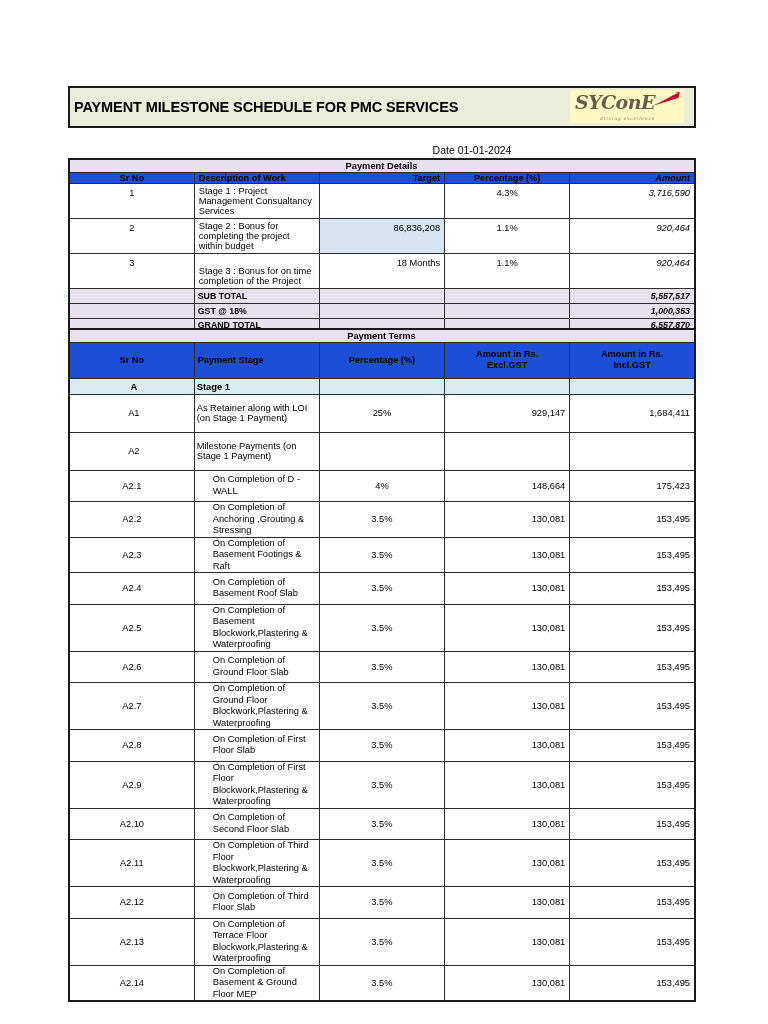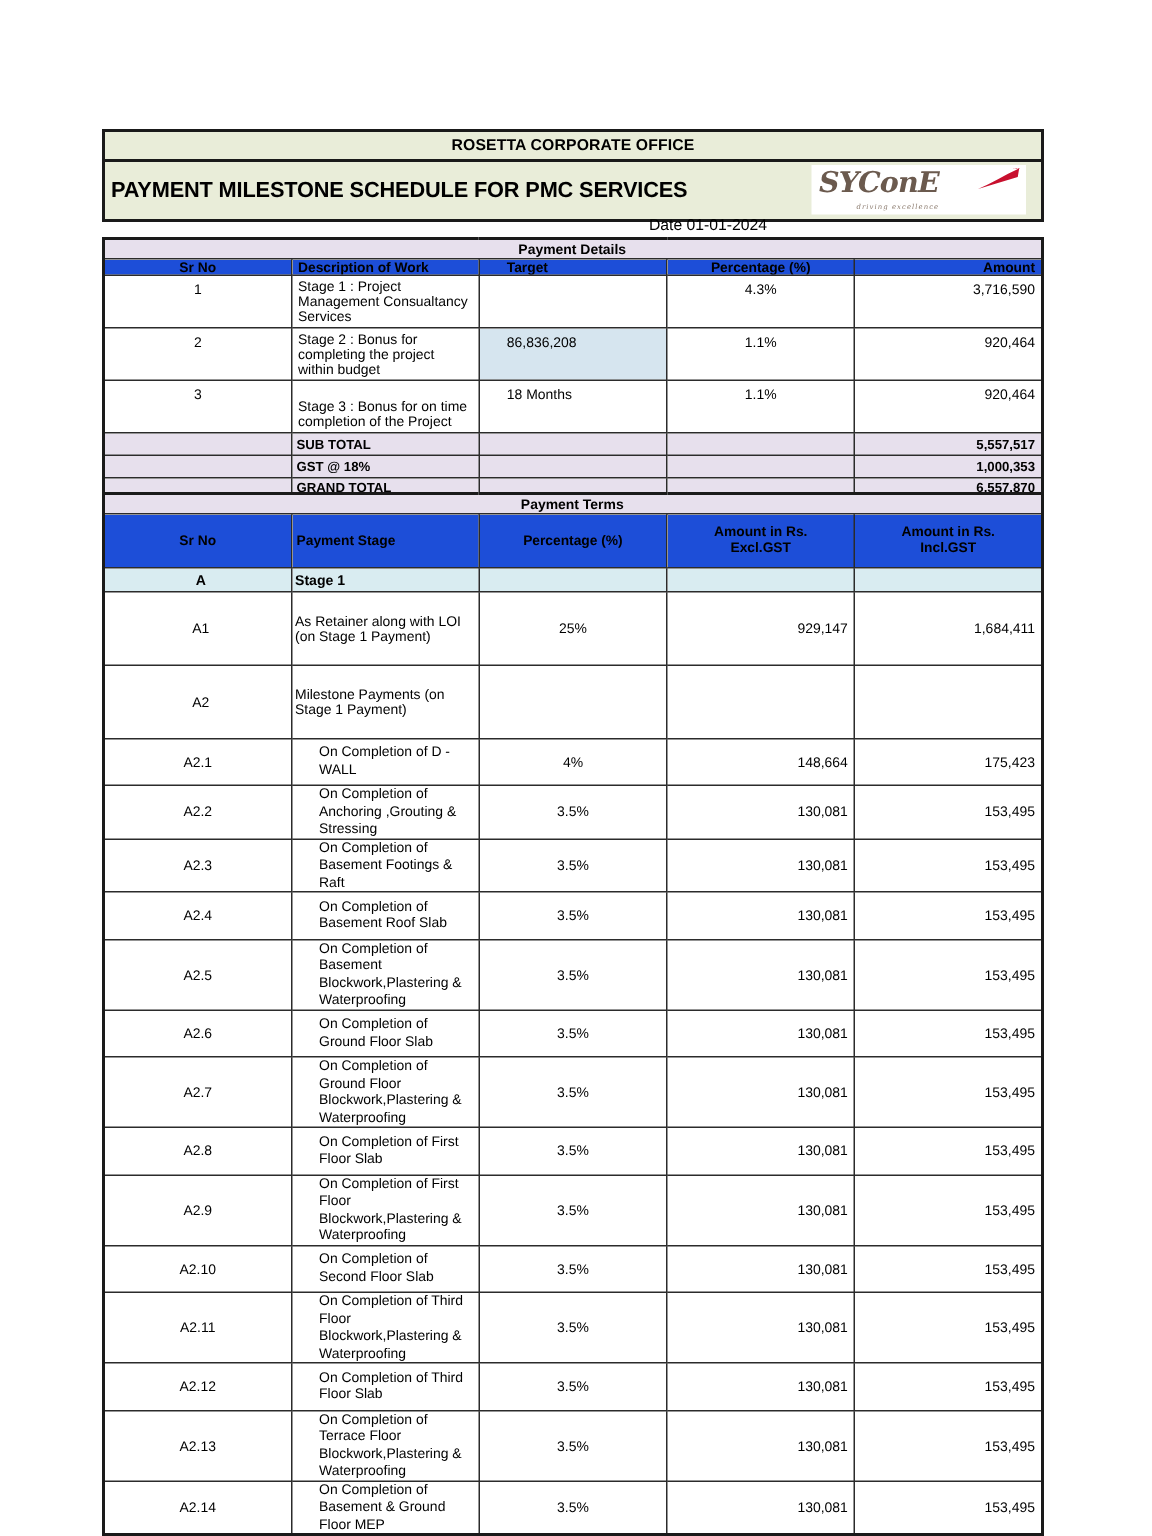--- a/index.html
+++ b/index.html
@@ -59,23 +59,22 @@
     font-size: 14.5px;
     font-weight: bold;
     letter-spacing: -0.1px;
   }
   .logo-box {
     position: absolute;
     right: 10px;
     top: 2px;
     width: 114px;
     height: 33px;
-    background: #ffffff;
+    background: #fef9c3;
     display: block;
-    padding-left: 29px;
   }
   .logo-text {
     position: absolute;
     left: 5px;
     top: 2px;
     font-family: "DejaVu Serif", serif;
     font-style: italic;
     font-weight: bold;
     font-size: 19px;
     color: #6b5a4e;
@@ -143,23 +142,23 @@
     font-weight: bold;
     text-align: center;
     font-size: 9.2px;
     margin-left: 28px;
   }
 
   
   #payment-details { top: 158px; }
   #payment-details .c-sr    { width: 57px;  text-align: center; }
   #payment-details .c-desc  { width: 287px; text-align: left; }
-  #payment-details .c-tgt   { width: 79px;  text-align: left; padding-left: 18px; }
+  #payment-details .c-tgt   { width: 79px;  text-align: right; padding-left: 18px; }
   #payment-details .c-pct   { width: 101px; text-align: center; }
-  #payment-details .c-amt   { width: 100px; text-align: right; }
+  #payment-details .c-amt   { width: 100px; text-align: right; font-style: italic; }
 
   #payment-details .body-row td { height: 35px; }
   #payment-details .body-row .c-sr {
     vertical-align: top;
     padding-top: 4px;
   }
   #payment-details .body-row .c-desc {
     vertical-align: bottom;
     padding-bottom: 2px;
   }
@@ -195,37 +194,34 @@
 
   .stage-row td {
     background: #d9ecf1;
     font-weight: bold;
     height: 16px;
     font-size: 9.4px;
   }
   .stage-row .t-sr  { text-align: right; padding-right: 0px; }
   .stage-row .t-stg { text-align: left; padding-left: 2px; }
 
-  .term-row td { height: 49px; margin-left: 12px; }
+  .term-row td { height: 38px; margin-left: 12px; }
   .term-row .t-sr  { text-align: right; padding-right: 0px; }
   .term-row .t-stg { text-align: left; padding-left: 2px; }
 
   .ms-row td { height: 31.5px; }
   .ms-row .t-sr  { text-align: center; }
   .ms-row .t-stg { text-align: left; padding-left: 18px; line-height: 11.5px; }
 </style>
 </head>
 <body>
 
 <div class="page">
 
   <div class="title-block">
-    <div class="title-row-1">
-      <span class="txt">ROSETTA CORPORATE OFFICE</span>
-    </div>
     <div class="title-row-2">
       <span class="main-title">PAYMENT MILESTONE SCHEDULE FOR PMC SERVICES</span>
       <span class="logo-box">
         <span class="logo-text">SYConE</span>
         <svg class="logo-swoosh" viewBox="0 0 30 16">
           <path d="M1 15 C10 11, 20 5, 29 1 L23 1.5 L28.5 1 L27.5 7 Z" fill="#c8102e"></path>
         </svg>
         <span class="logo-tag">driving excellence</span>
       </span>
     </div>

